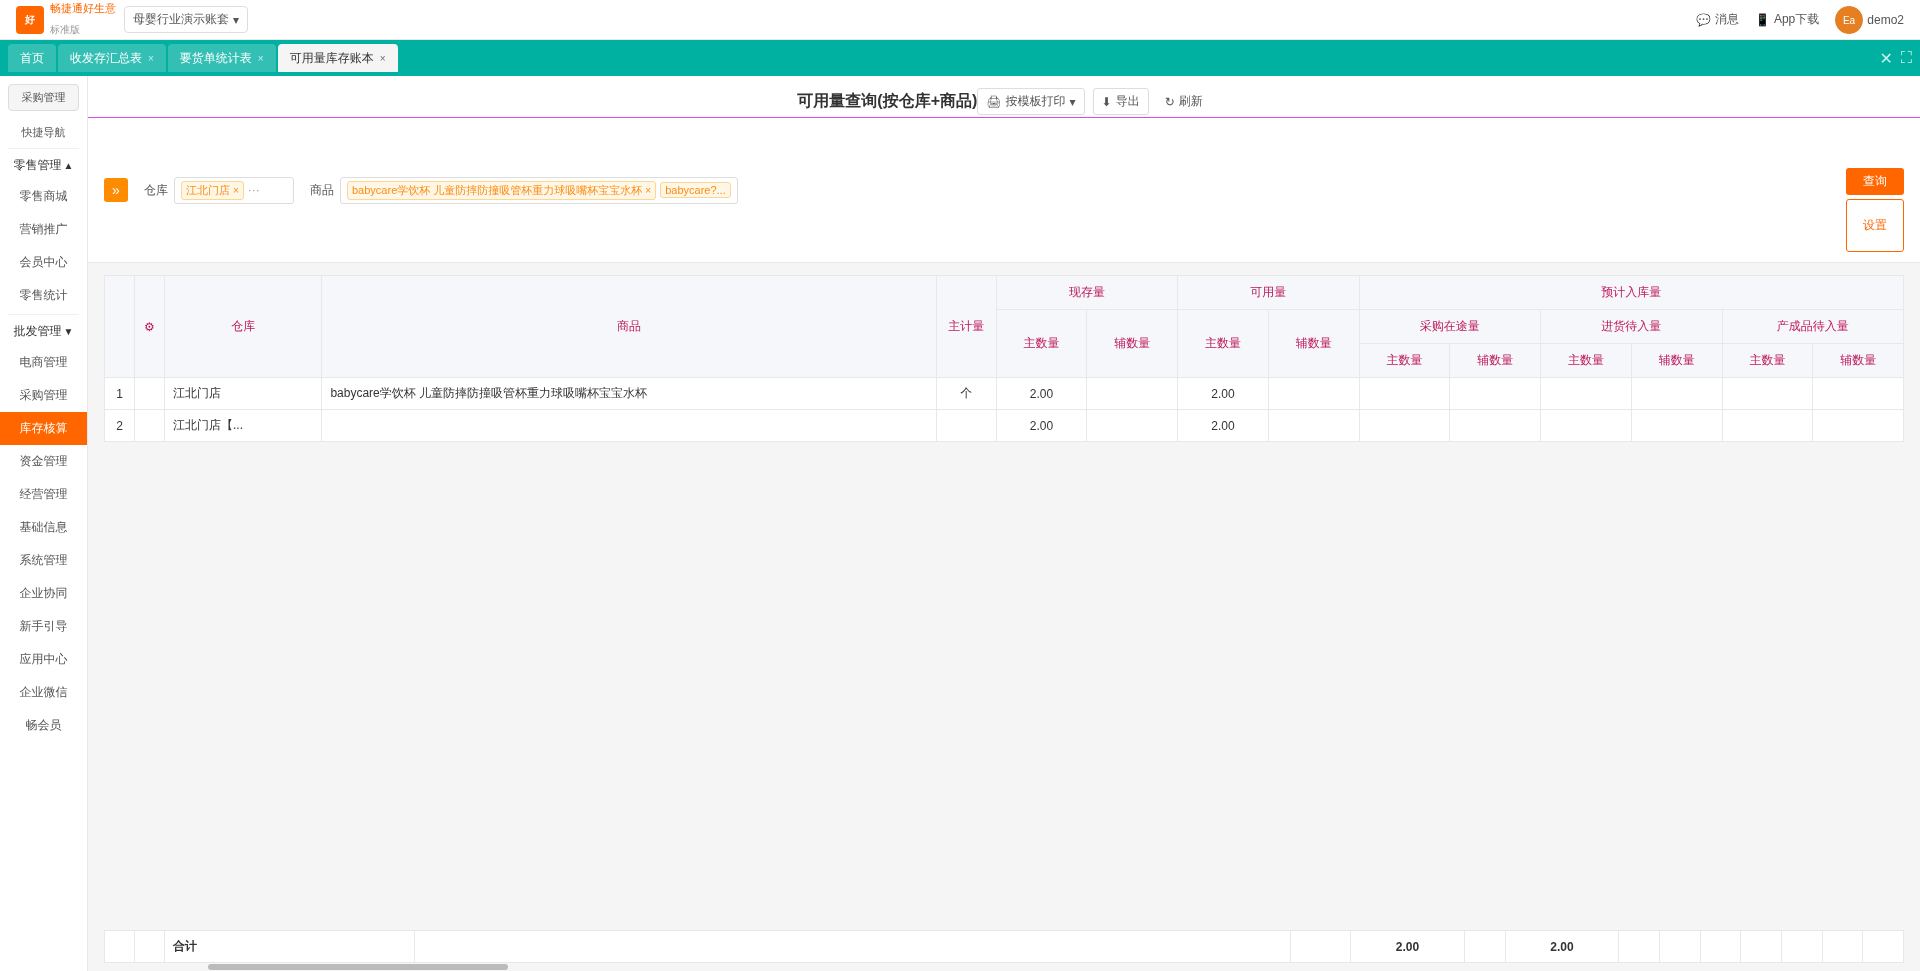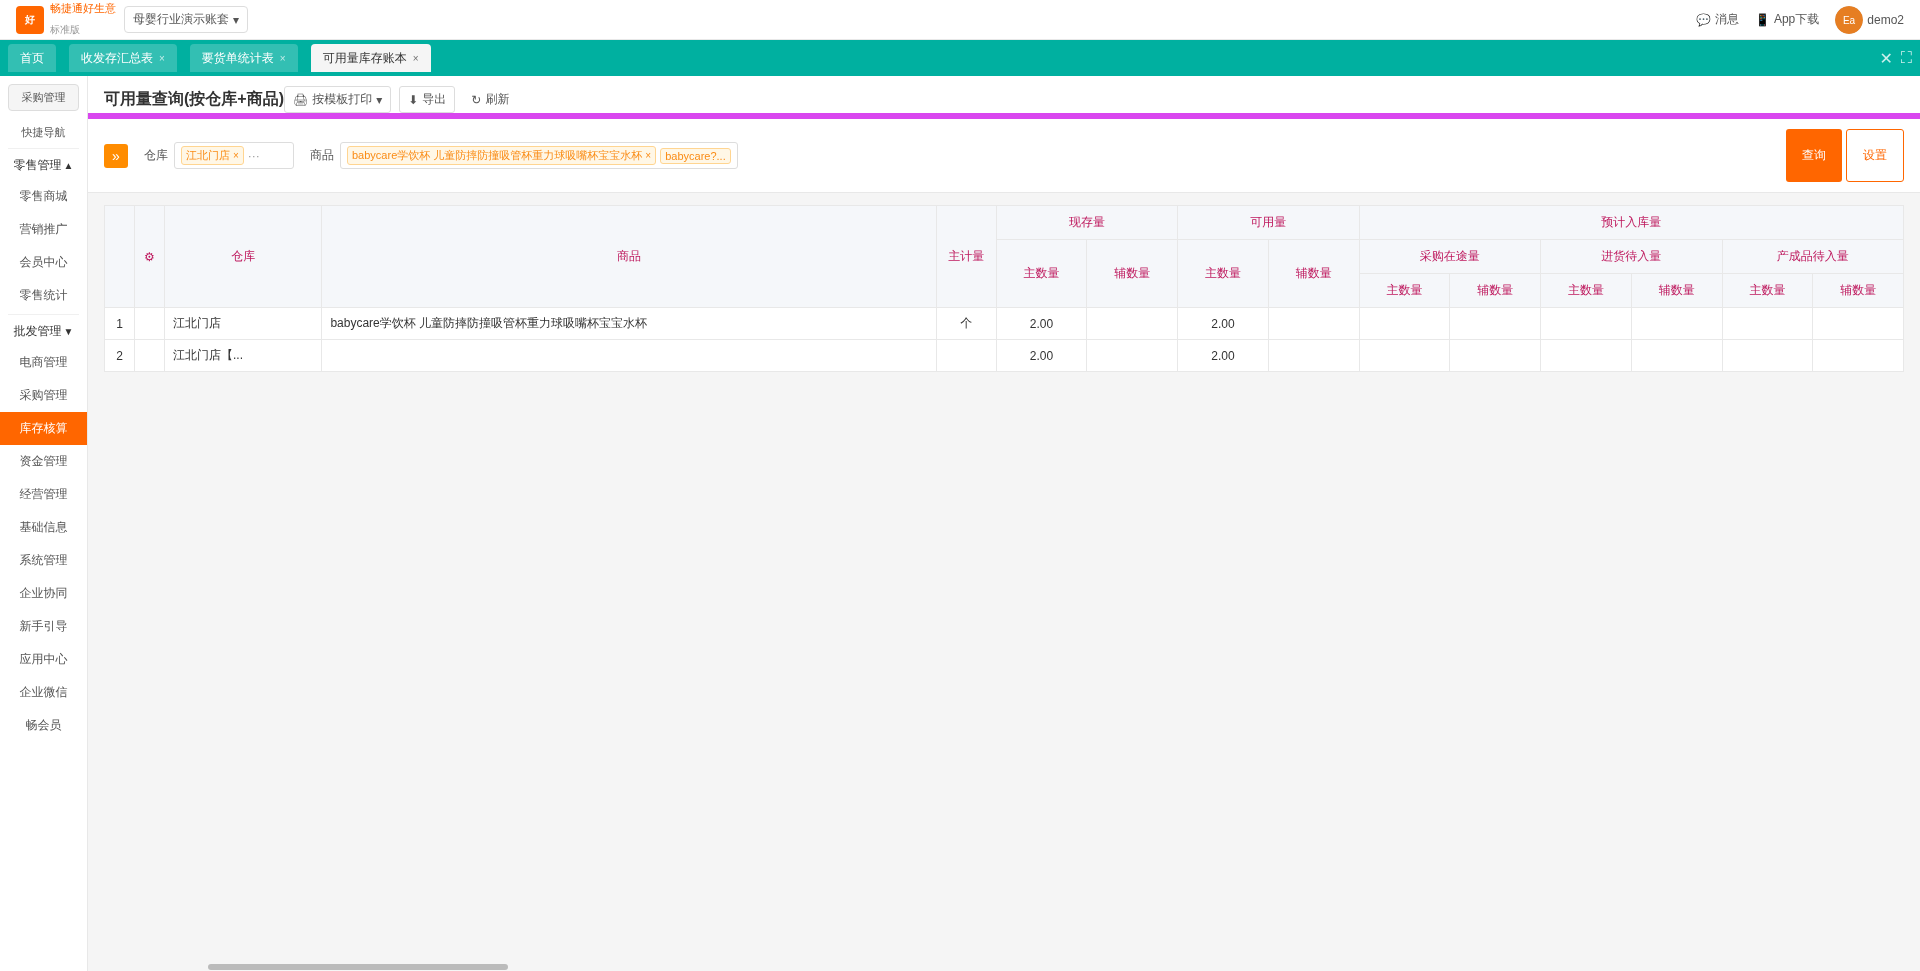--- a/index.html
+++ b/index.html
@@ -84,21 +84,21 @@
       overflow: hidden;
     }
 
     
     .tab-bar {
       height: 36px;
       background: #00b0a0;
       display: flex;
       align-items: center;
       padding: 0 8px;
-      gap: 13px;
+      gap: 2px;
       position: relative;
     }
     .tab-item {
       height: 28px;
       padding: 0 12px;
       display: flex;
       align-items: center;
       gap: 6px;
       border-radius: 4px 4px 0 0;
       cursor: pointer;
@@ -210,22 +210,22 @@
       overflow: hidden;
       background: #f5f5f5;
     }
 
     
     .page-header {
       background: #fff;
       padding: 10px 16px 0 16px;
       display: flex;
       align-items: center;
-      justify-content: flex-start;
-      border-bottom: 6px solid #d946ef;
+      justify-content: center;
+      border-bottom: 1px solid #d946ef;
       min-height: 42px;
     }
     .page-title {
       font-size: 16px;
       font-weight: 600;
       color: #333;
     }
     .page-header-actions {
       display: flex;
       align-items: center;
@@ -337,22 +337,23 @@
       border-radius: 3px;
       padding: 3px 6px;
       min-width: 300px;
       background: #fff;
       font-size: 12px;
       flex-wrap: wrap;
     }
     .filter-actions {
       margin-left: auto;
       display: flex;
-      flex-direction: row;
-      gap: 4px;
+      flex-direction: column;
+      gap: 4px;
+      margin-top: 40px;
     }
     .btn-query {
       padding: 5px 16px;
       background: #ff6600;
       color: #fff;
       border: none;
       border-radius: 3px;
       cursor: pointer;
       font-size: 12px;
     }
@@ -657,19 +658,42 @@
             <td></td>
             <td></td>
             <td></td>
             <td></td>
             <td></td>
           </tr>
         </tbody>
       </table>
     </div>
 
+    <div style="padding: 0 16px; background:#f5f5f5;">
+      <table class="data-table" style="background:#fff8f0;margin-top:0;border-top:none">
+        <tbody>
+          <tr>
+            <td style="width:30px;border-color:#e8e8e8"></td>
+            <td style="width:30px;border-color:#e8e8e8"></td>
+            <td style="min-width:80px;text-align:left;padding-left:8px;font-weight:600;border-color:#e8e8e8">合计</td>
+            <td style="min-width:280px;border-color:#e8e8e8"></td>
+            <td style="width:60px;border-color:#e8e8e8"></td>
+            <td style="font-weight:600;border-color:#e8e8e8">2.00</td>
+            <td style="border-color:#e8e8e8"></td>
+            <td style="font-weight:600;border-color:#e8e8e8">2.00</td>
+            <td style="border-color:#e8e8e8"></td>
+            <td style="border-color:#e8e8e8"></td>
+            <td style="border-color:#e8e8e8"></td>
+            <td style="border-color:#e8e8e8"></td>
+            <td style="border-color:#e8e8e8"></td>
+            <td style="border-color:#e8e8e8"></td>
+            <td style="border-color:#e8e8e8"></td>
+          </tr>
+        </tbody>
+      </table>
+    </div>
 
     <div class="bottom-scroll">
       <div class="bottom-scroll-thumb"></div>
     </div>
 
   </div>
 </div>
 
 </body></html>

